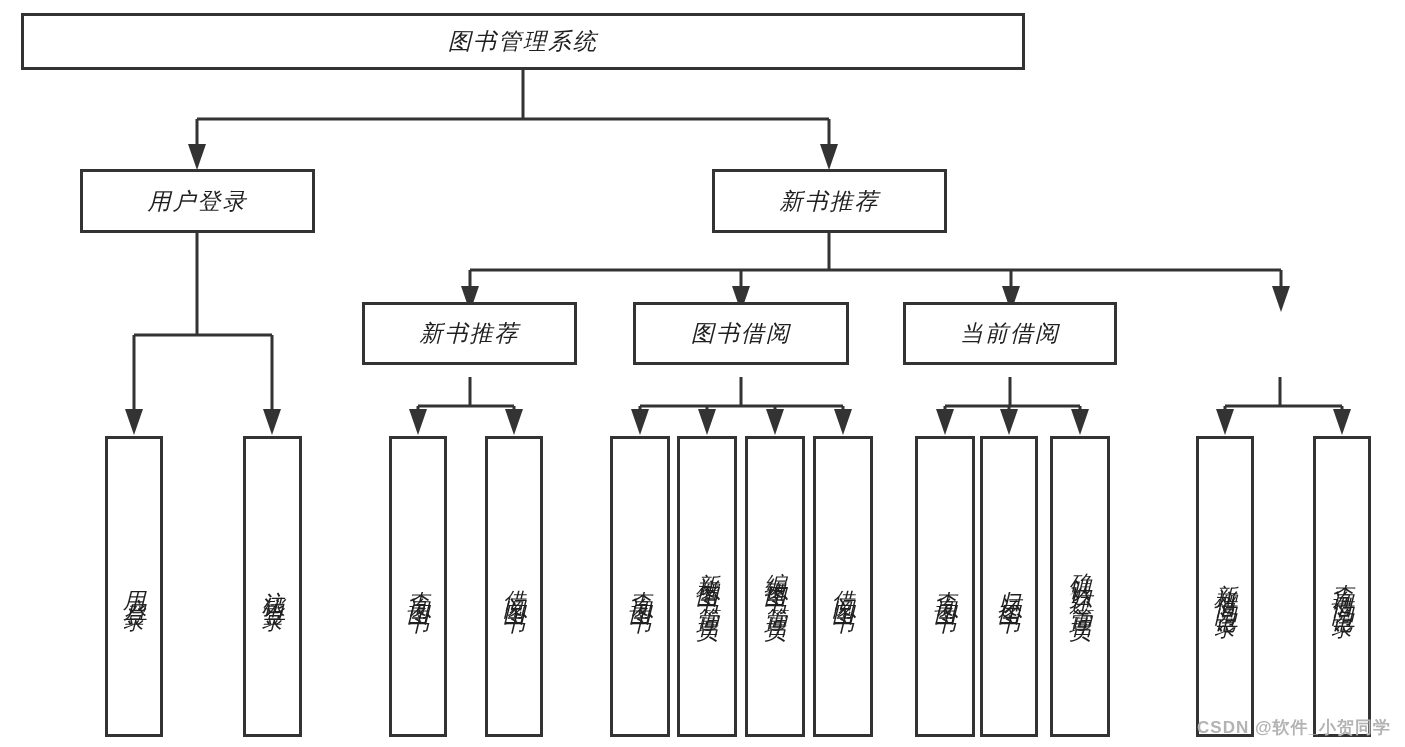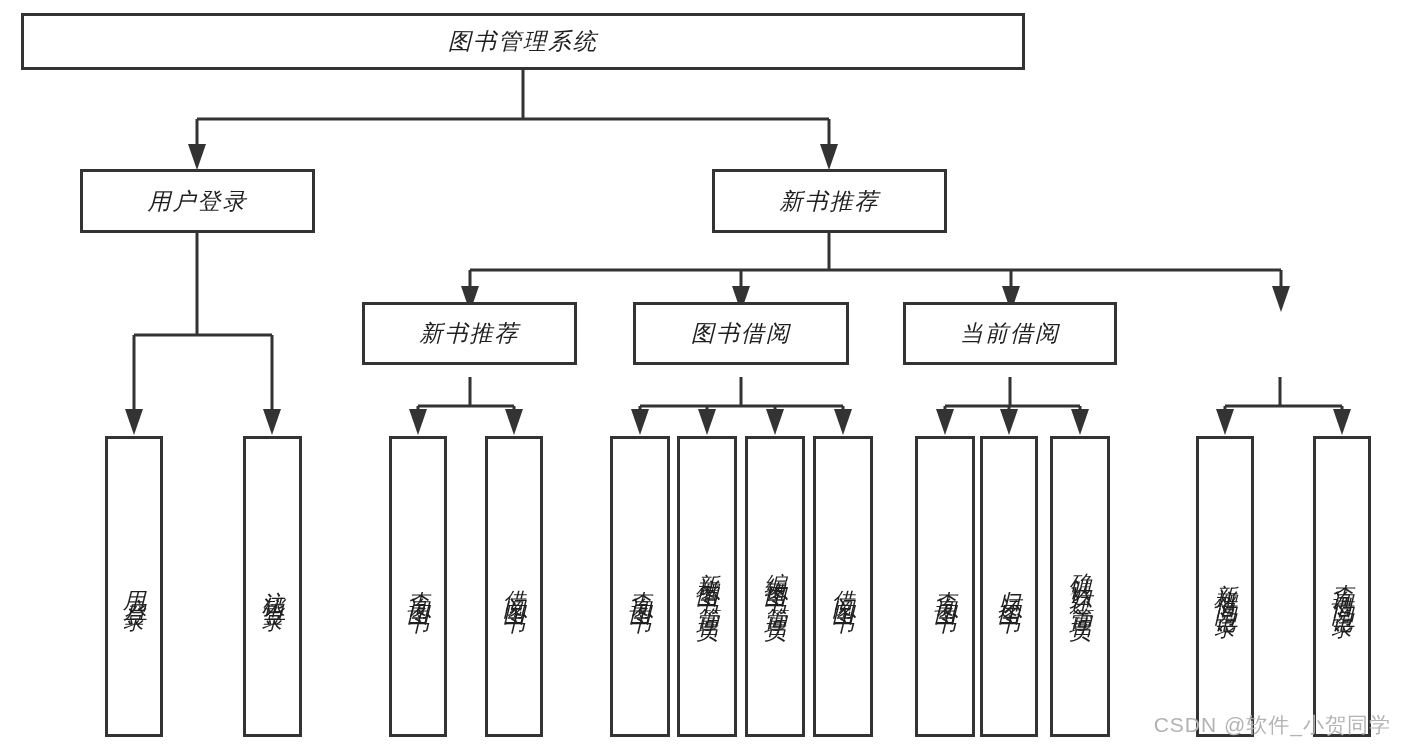--- a/index.html
+++ b/index.html
@@ -37,22 +37,22 @@
   .v-node .vtext{
     writing-mode:vertical-rl;
     text-orientation:mixed;
     font-size:22px;
     letter-spacing:7px;
     line-height:1.1;
     white-space:nowrap;
   }
   .watermark{
     position:absolute;right:14px;bottom:8px;
-    font-size:21px;letter-spacing:1px;
-    color:var(--wm);z-index:5;white-space:nowrap;
+    font-size:17px;letter-spacing:1px;
+    color:var(--wm);z-index:5;white-space:nowrap;font-weight:bold;
   }
 </style>
 </head>
 <body>
 
 <div class="stage">
 
   <svg class="connectors" width="1405" height="747" viewBox="0 0 1405 747" aria-hidden="true">
 
     <path class="link" d="M523 70 V119 M197 119 H829 M197 119 V148 M829 119 V148"></path>

